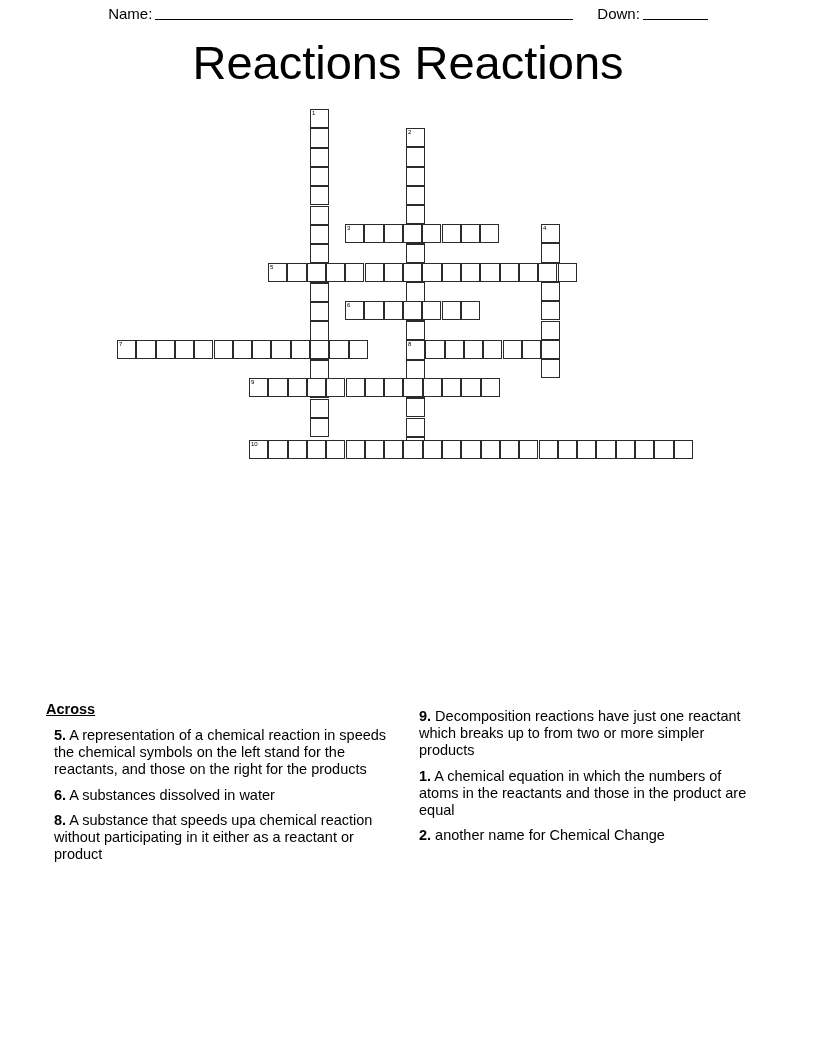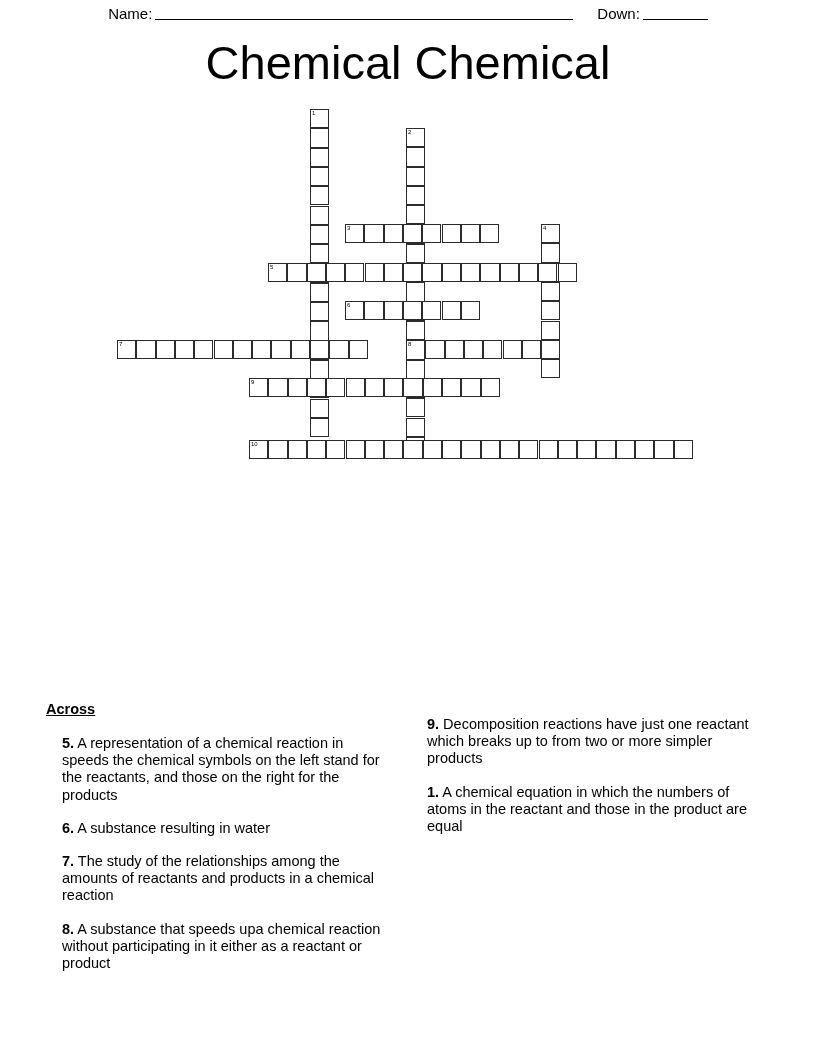--- a/index.html
+++ b/index.html
@@ -101,21 +101,21 @@
 
   .clue-heading {
     font-weight: bold;
     text-decoration: underline;
     font-size: 14.5px;
     line-height: 19px;
     margin: 0;
     padding: 0;
   }
   .clue-item {
-    margin: 16px;
+    margin: 8px;
     padding: 0;
     font-size: 14.5px;
     line-height: 17.2px;
     text-align: left;
   }
   .clue-num {
     font-weight: bold;
   }
   .clue-text { font-weight: 400; }
 </style>
@@ -123,21 +123,21 @@
 <body>
 
 <div class="name-date-row">
   <span class="nd-label">Name:</span>
   <span class="nd-rule long"></span>
   <span class="nd-gap"></span>
   <span class="nd-label">Down:</span>
   <span class="nd-rule short"></span>
 </div>
 
-<div class="puzzle-title">Chemical Chemical</div>
+<div class="puzzle-title">Reactions Reactions</div>
 
 <div id="crossword-grid">
     <div class="xw-cell" style="left: 310px; top: 109px;">
       <span class="xw-num">1</span>
     </div>
     <div class="xw-cell" style="left: 310px; top: 128.3px;"></div>
     <div class="xw-cell" style="left: 310px; top: 147.6px;"></div>
     <div class="xw-cell" style="left: 310px; top: 166.9px;"></div>
     <div class="xw-cell" style="left: 310px; top: 186.2px;"></div>
     <div class="xw-cell" style="left: 310px; top: 205.5px;"></div>
@@ -280,22 +280,22 @@
     <div class="xw-cell" style="left: 615.7px; top: 440px;"></div>
     <div class="xw-cell" style="left: 635px; top: 440px;"></div>
     <div class="xw-cell" style="left: 654.3px; top: 440px;"></div>
     <div class="xw-cell" style="left: 673.6px; top: 440px;"></div>
   </div>
 
 <div class="clues-area">
   <div class="clue-col left">
     <div class="clue-heading">Across</div>
     <div class="clue-item"><span class="clue-num">5.</span><span class="clue-text"> A representation of a chemical reaction in speeds the chemical symbols on the left stand for the reactants, and those on the right for the products</span></div>
-    <div class="clue-item"><span class="clue-num">6.</span><span class="clue-text"> A substance resulting in water</span></div>
-    <div class="clue-item"><span class="clue-num">7.</span><span class="clue-text"> The study of the relationships among the amounts of reactants and products in a chemical reaction</span></div>
+    <div class="clue-item"><span class="clue-num">6.</span><span class="clue-text"> A substances dissolved in water</span></div>
     <div class="clue-item"><span class="clue-num">8.</span><span class="clue-text"> A substance that speeds upa chemical reaction without participating in it either as a reactant or product</span></div>
   </div>
 
   <div class="clue-col right">
     <div class="clue-item"><span class="clue-num">9.</span><span class="clue-text"> Decomposition reactions have just one reactant which breaks up to from two or more simpler products</span></div>
-    <div class="clue-item"><span class="clue-num">1.</span><span class="clue-text"> A chemical equation in which the numbers of atoms in the reactant and those in the product are equal</span></div>
+    <div class="clue-item"><span class="clue-num">1.</span><span class="clue-text"> A chemical equation in which the numbers of atoms in the reactants and those in the product are equal</span></div>
+    <div class="clue-item"><span class="clue-num">2.</span><span class="clue-text"> another name for Chemical Change</span></div>
   </div>
 </div>
 
 </body></html>

